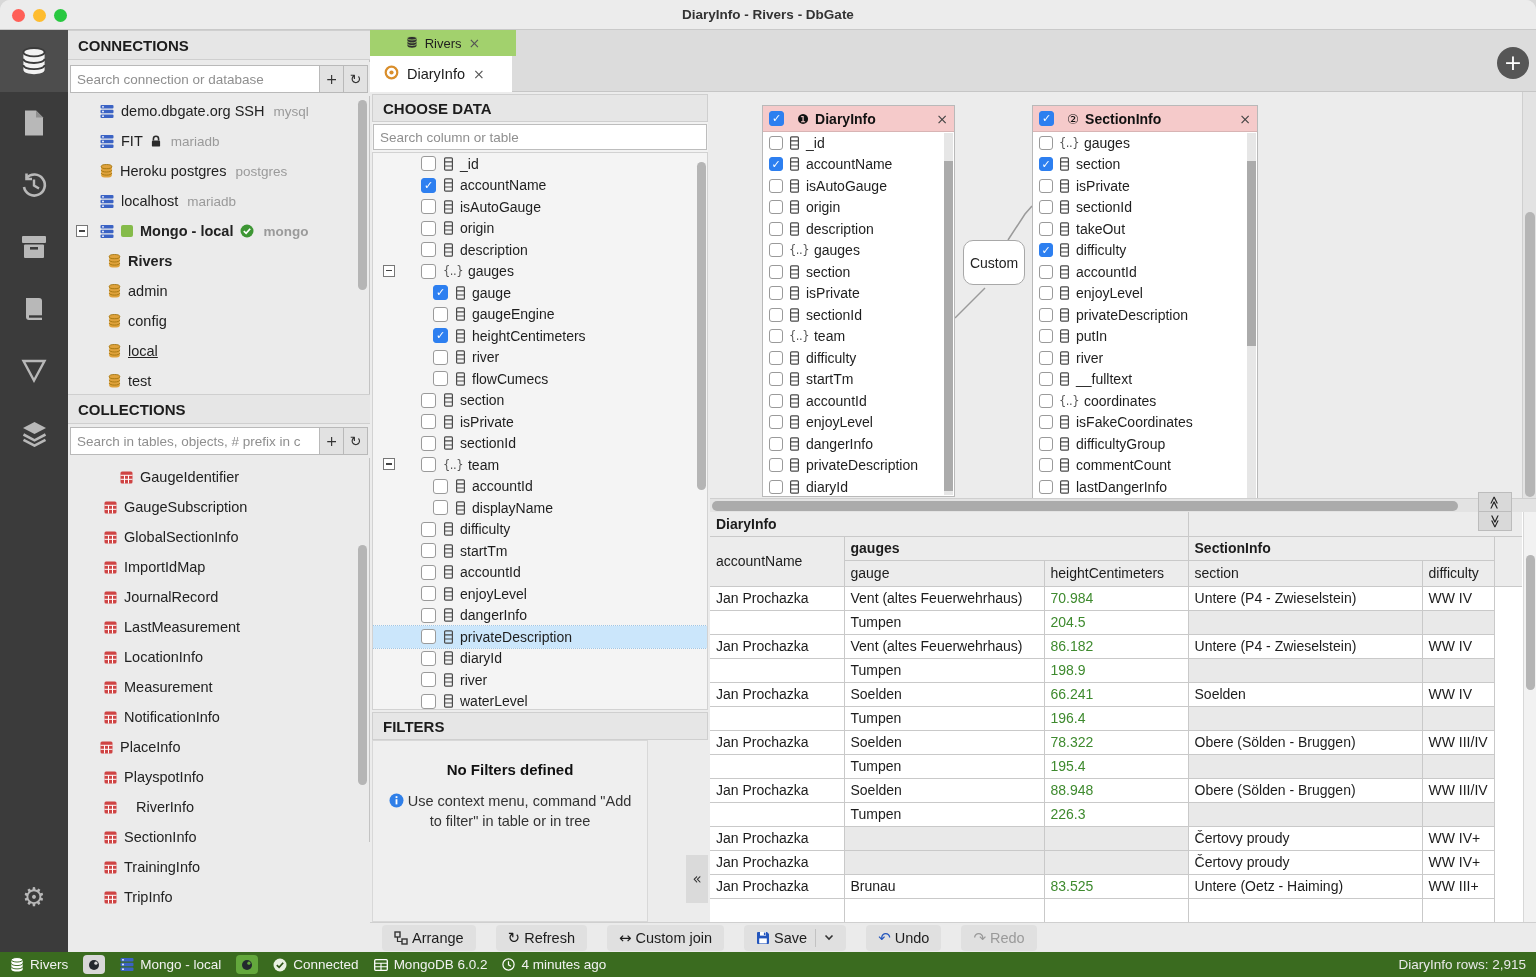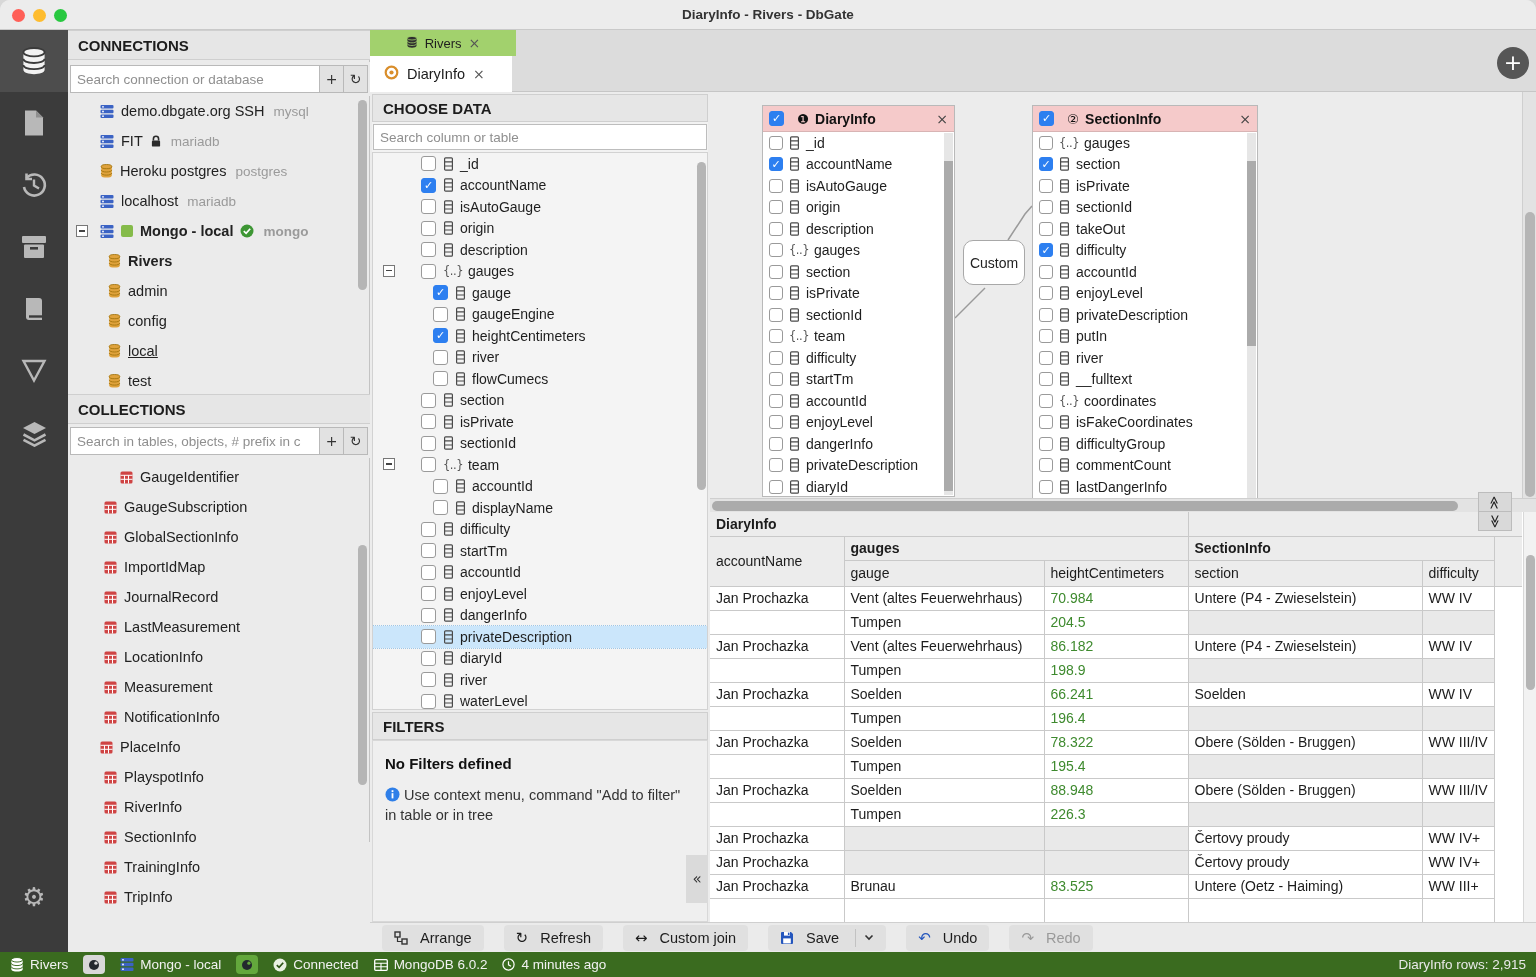--- a/index.html
+++ b/index.html
@@ -76,22 +76,22 @@
           border:1px solid #d2d2d2; overflow:hidden; }
   .trow { position:relative; display:flex; align-items:center; height:21.5px; font-size:14px; color:#1e1e1e; }
   .trow.sel { background:#cbe6fb; outline:1px dotted #9ec7e8; }
   .cb { width:15px; height:15px; border:1.4px solid #9a9a9a; border-radius:3px; background:#fff; flex:0 0 auto;
         margin-right:7px; display:flex; align-items:center; justify-content:center; }
   .cb.on { background:#2d7ff0; border-color:#2d7ff0; color:#fff; font-size:11px; font-weight:bold; }
   .texp { position:absolute; left:10px; top:4px; }
   .flhead { position:absolute; left:2px; top:682px; width:336px; height:28px; background:#e6e6e6;
             border:1px solid #cfcfcf; font-size:15px; font-weight:bold; color:#1c1c1c; display:flex;
             align-items:center; padding-left:10px; }
-  .flbody { position:absolute; left:2px; top:710px; width:336px; height:182px; background:#efefef;
-            border:1px solid #d8d8d8; padding:14px 12px; }
+  .flbody { position:absolute; left:2px; top:710px; width:276px; height:182px; background:#efefef;
+            border:1px solid #d8d8d8; padding:20px 12px;text-align:center; }
   .flbody h4 { font-size:15px; color:#111; margin-bottom:14px; }
   .flhint { font-size:14.5px; color:#333; line-height:1.35; display:block; }
   .flhint svg { vertical-align:-2px; margin-right:4px; }
   .flcollapse { position:absolute; left:316px; top:825px; width:22px; height:48px; background:#dadada;
                 display:flex; align-items:center; justify-content:center; font-size:15px; color:#333; }
 
   
   .designer { position:absolute; left:340px; top:62px; width:826px; height:420px; background:#ececec; overflow:hidden; }
   .joinsvg { position:absolute; left:0; top:0; }
   .dcard { position:absolute; background:#fff; border:1px solid #b9b9b9; overflow:hidden; }
@@ -130,21 +130,21 @@
   table.dg td.gray { background:#e9e9e9; }
   table.dg td.fill { background:#fff; border-right:none; border-bottom:none; }
   table.dg td.fillhd { background:#ececec; border-right:none; }
   table.dg tr.tall td { height:26px; }
   .gvtrack { position:absolute; right:0; top:0; width:13px; height:410px; background:#f2f2f2; border-left:1px solid #d8d8d8; }
   .gvthumb { position:absolute; left:2px; top:43px; width:9px; height:135px; background:#b5b5b5; border-radius:5px; }
 
   
   .toolbar { position:absolute; left:0; top:892px; width:1166px; height:30px; background:#ebebeb;
              border-top:1px solid #cfcfcf; display:flex; align-items:center; gap:20px; padding-left:12px; }
-  .tbtn { display:flex; align-items:center; gap:12px; background:#e0e0e0; border-radius:4px; height:26px;
+  .tbtn { display:flex; align-items:center; gap:4px; background:#e0e0e0; border-radius:4px; height:26px;
           padding:0 12px; font-size:14.5px; color:#1d1d1d; }
   .tbtn.disabled { color:#9a9a9a; }
   .tbtn .seg { border-left:1px solid #c2c2c2; margin-left:4px; padding-left:8px; display:flex; align-items:center; height:18px; }
   .tbtn .icg { font-size:15px; }
   .icg.blue { color:#2456bd; } .icg.gray { color:#999; }
 
   
   .statusbar { position:absolute; left:0; top:952px; width:1536px; height:25px; background:#3a6b1f;
                display:flex; align-items:center; padding:0 10px; gap:15px; }
   .sbitem { display:flex; align-items:center; gap:6px; color:#f2f2f2; font-size:13.5px; white-space:nowrap; }
@@ -474,21 +474,21 @@
         </div>
         <div class="lrow" style="padding-left:36px; ">
           <span class="ic">
             <svg width="13" height="13" viewBox="0 0 13 13">
               <rect x="0.5" y="0.5" width="12" height="12" rx="1.5" fill="#cf4444"></rect>
               <path d="M0.5 4.3 H12.5 M0.5 8.3 H12.5 M4.5 4.3 V12.5 M8.5 4.3 V12.5" stroke="#fff" stroke-width="1"></path>
             </svg>
           </span>
           <span>PlayspotInfo</span>
         </div>
-        <div class="lrow" style="padding-left:36px; ">
+        <div class="lrow" style="padding-left:36px;gap:12px; ">
           <span class="ic">
             <svg width="13" height="13" viewBox="0 0 13 13">
               <rect x="0.5" y="0.5" width="12" height="12" rx="1.5" fill="#cf4444"></rect>
               <path d="M0.5 4.3 H12.5 M0.5 8.3 H12.5 M4.5 4.3 V12.5 M8.5 4.3 V12.5" stroke="#fff" stroke-width="1"></path>
             </svg>
           </span>
           <span>RiverInfo</span>
         </div>
         <div class="lrow" style="padding-left:36px; ">
           <span class="ic">

